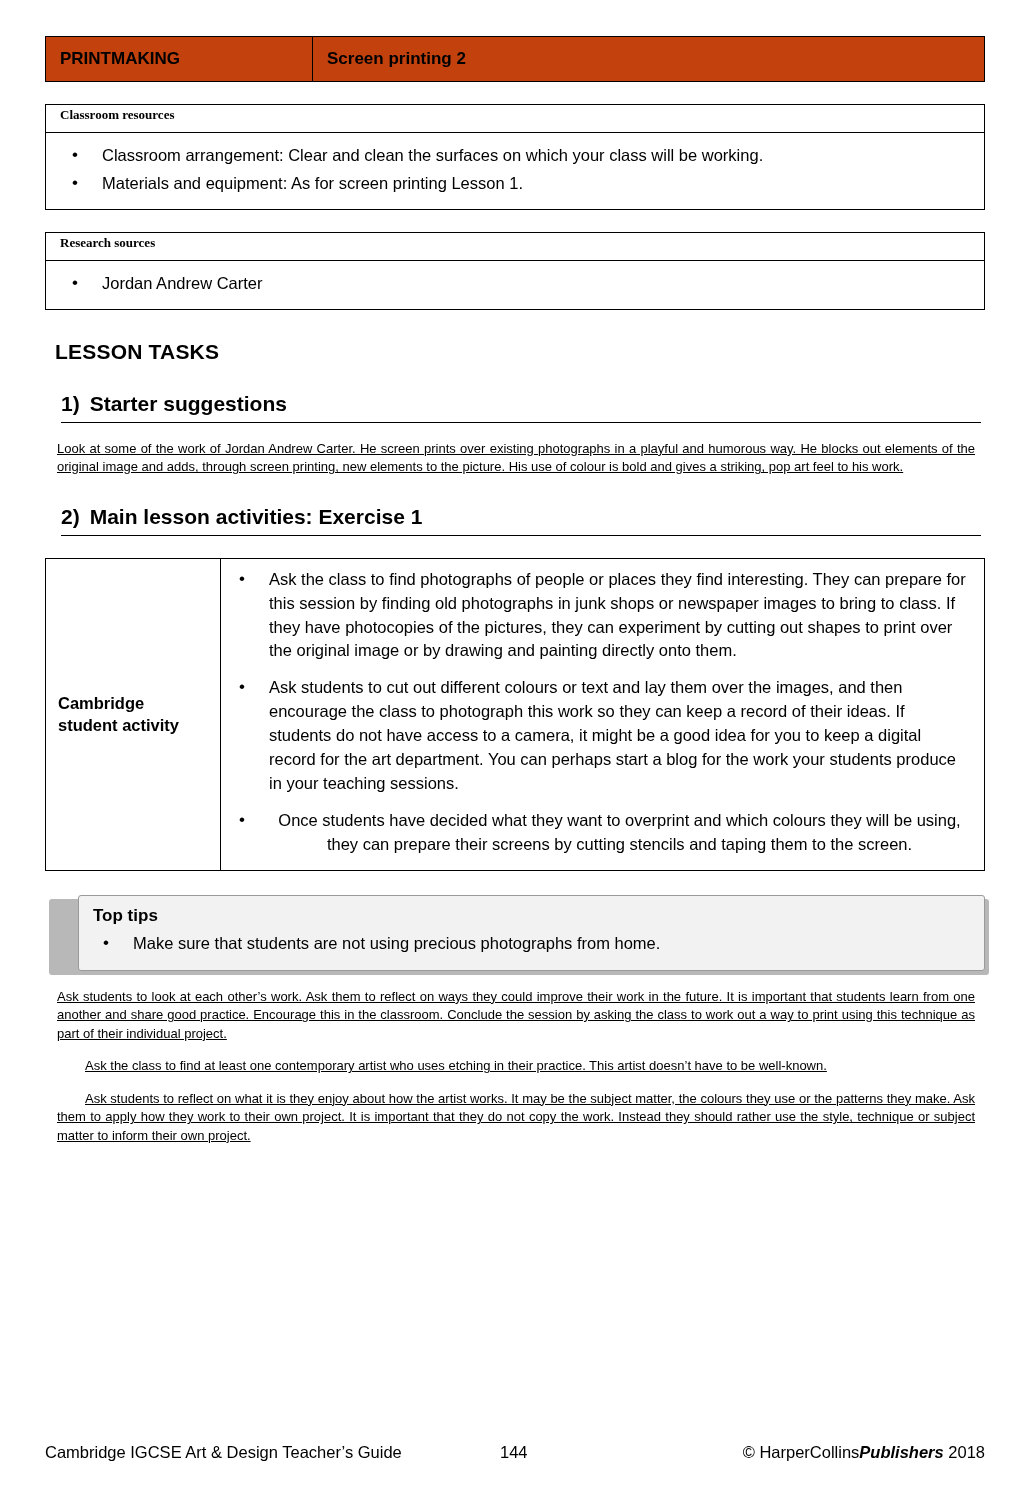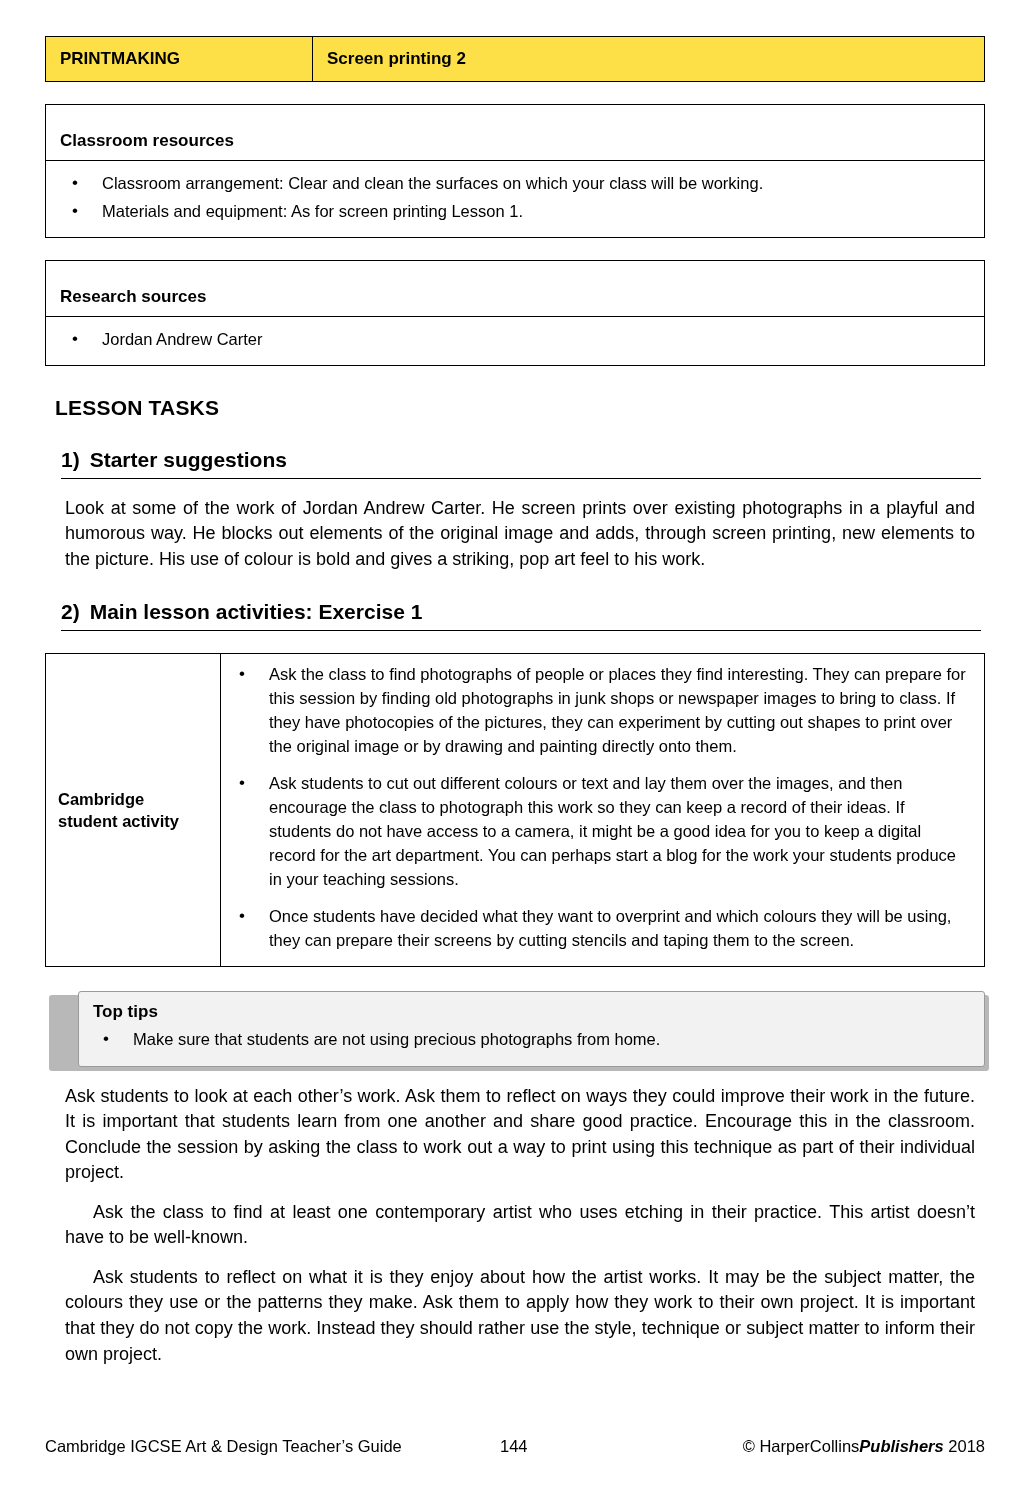--- a/index.html
+++ b/index.html
@@ -31,21 +31,21 @@
   }
 
   
   .header-table {
     width: 100%;
     border-collapse: collapse;
     table-layout: fixed;
   }
   .header-table td {
     border: 1px solid #000;
-    background: #fde047;
+    background: #c2410c;
     padding: 12px 14px;
     font-size: 17px;
     font-weight: bold;
     vertical-align: middle;
   }
   .header-table td.cell-subject { width: 238px; }
   .header-table td.cell-topic { font-size: 17px; }
 
   
   .box {
@@ -56,22 +56,23 @@
     table-layout: fixed;
   }
   .box td {
     border: 1px solid #000;
     padding: 9px 14px;
     font-size: 16.5px;
     vertical-align: top;
   }
   .box td.title {
     font-weight: bold;
-    font-size: 17px;
-    padding: 26px 14px 9px 14px;
+    font-size: 13px;
+    padding: 2px 14px 9px 14px;
+    font-family: Liberation Serif, serif;
   }
   ul.bul {
     margin: 0;
     padding: 0;
     list-style: none;
   }
   ul.bul > li {
     position: relative;
     padding-left: 42px;
     margin: 2px 0 4px 0;
@@ -99,24 +100,25 @@
     font-weight: bold;
     margin: 28px 0 0 16px;
     padding-bottom: 6px;
     border-bottom: 1px solid #000;
     width: 920px;
     box-sizing: border-box;
   }
   h2.sec .num { margin-right: 10px; }
 
   p.para {
-    font-size: 18px;
+    font-size: 13px;
     line-height: 1.42;
     text-align: justify;
-    margin: 17px 10px 0 20px;
+    margin: 17px 10px 0 12px;
+    text-decoration: underline;
   }
   p.para.indent { text-indent: 28px; margin-top: 14px; }
 
   
   .activity-table {
     width: 100%;
     border-collapse: collapse;
     margin-top: 22px;
     table-layout: fixed;
   }
@@ -134,21 +136,21 @@
   }
   .activity-table td.items {
     padding: 9px 14px 11px 0;
   }
   .activity-table ul.bul > li {
     padding-left: 48px;
     margin: 0 0 13px 0;
     line-height: 1.45;
     text-align: left;
   }
-  .activity-table ul.bul > li:last-child { margin-bottom: 2px; }
+  .activity-table ul.bul > li:last-child { margin-bottom: 2px; text-align: center; }
   .activity-table ul.bul > li::before { left: 18px; }
 
   
   .tips-wrap {
     position: relative;
     margin-top: 24px;
     width: 940px;
   }
   .tips-shadow {
     position: absolute;
@@ -176,21 +178,21 @@
     padding-left: 42px;
     margin: 0 0 3px 0;
     line-height: 1.4;
   }
   .tips ul.bul > li::before { left: 12px; }
 
   
   .footer {
     position: absolute;
     left: 45px;
-    bottom: 44px;
+    bottom: 38px;
     width: 940px;
     font-size: 16.5px;
   }
   .footer .left { float: left; }
   .footer .pageno { position: absolute; left: 455px; top: 0; font-weight: normal; }
   .footer .right { float: right; }
   .footer .right b { font-weight: normal; }
   .footer .right i { font-style: italic; font-weight: bold; text-align: center; }
 </style>
 </head>

